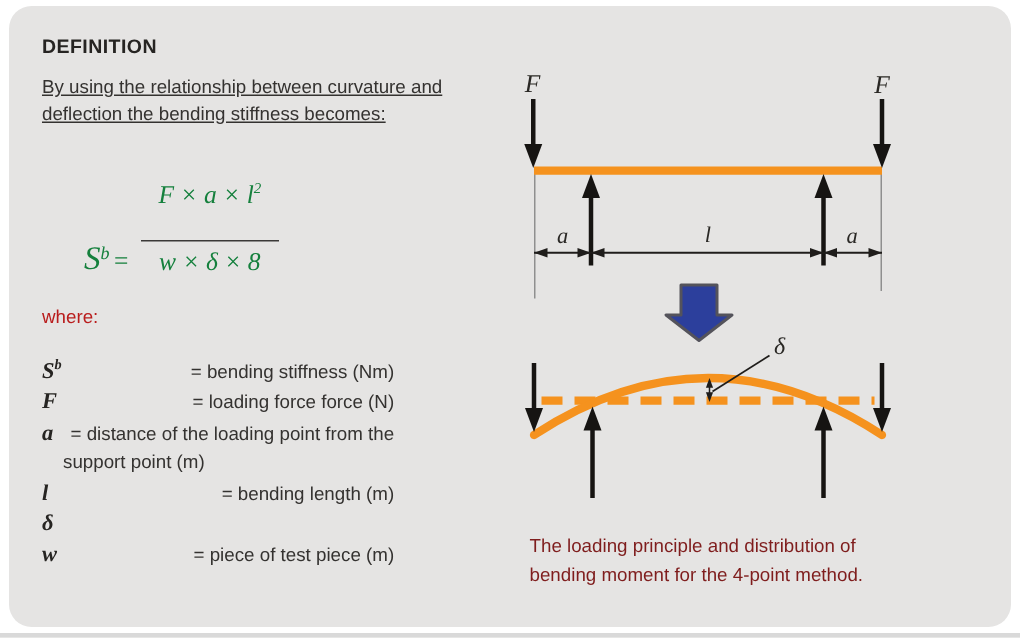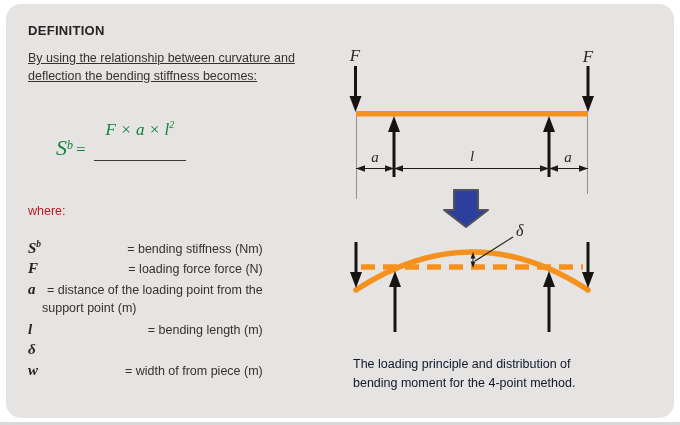--- a/index.html
+++ b/index.html
@@ -43,41 +43,42 @@
   .f-sup2{font-size:10px;vertical-align:super;line-height:0;}
   .where{left:22px;top:200px;font-size:12.5px;color:#b91c1c;}
   .defs{left:22px;top:236px;font-size:12.5px;color:#343230;}
   .def-row{display:flex;align-items:baseline;height:20.3px;justify-content:space-between;}
   .sym{flex:none;width:19px;font-size:15px;font-weight:bold;color:#262422;}
   .d-sup{font-size:9.5px;vertical-align:super;line-height:0;}
   .indent{margin-left:14px;}
   .diagram{position:absolute;left:330px;top:20px;}
   .svg-serif{font-family:"Liberation Serif",serif;font-style:italic;fill:#2a2825;}
   .caption{
-    left:347px;top:351px;font-size:12.5px;line-height:19px;color:#0f172a;
+    left:347px;top:351px;font-size:12.5px;line-height:19px;color:#7f1d1d;
   }
 </style>
 </head>
 <body>
 
 <div class="panel">
 
   <div class="abs hdr">DEFINITION</div>
 
   <div class="abs intro">
     <div>By using the relationship between curvature and</div>
     <div>deflection the bending stiffness becomes:</div>
   </div>
 
   <div class="abs formula">
     <span>
       <span class="serif-i f-S">S</span><sup class="serif-i f-sup">b</sup><span class="f-eq">=</span>
     </span>
     <span class="f-frac">
       <span class="f-num serif-i"><span>F × a × l</span><sup class="f-sup2">2</sup></span>
+      <span class="f-den serif-i">w × δ × 8</span>
     </span>
   </div>
 
   <div class="abs where">where:</div>
 
   <div class="abs defs">
     <div class="def-row">
       <span class="sym serif-i"><span>S</span><sup class="d-sup">b</sup></span>
       <span>= bending stiffness (Nm)</span>
     </div>
@@ -94,21 +95,21 @@
     </div>
     <div class="def-row">
       <span class="sym serif-i">l</span>
       <span>= bending length (m)</span>
     </div>
     <div class="def-row">
       <span class="sym serif-i">δ</span>
     </div>
     <div class="def-row">
       <span class="sym serif-i">w</span>
-      <span>= width of from piece (m)</span>
+      <span>= piece of test piece (m)</span>
     </div>
   </div>
 
   <svg class="diagram" width="330" height="330" viewBox="0 0 330 330">
 
     <line x1="20.5" y1="88" x2="20.5" y2="175" stroke="#8f8f8f" stroke-width="1"></line>
     <line x1="251.5" y1="88" x2="251.5" y2="170" stroke="#8f8f8f" stroke-width="1"></line>
 
     <rect x="20" y="87" width="232" height="5.5" style="fill:var(--orange)"></rect>
 

